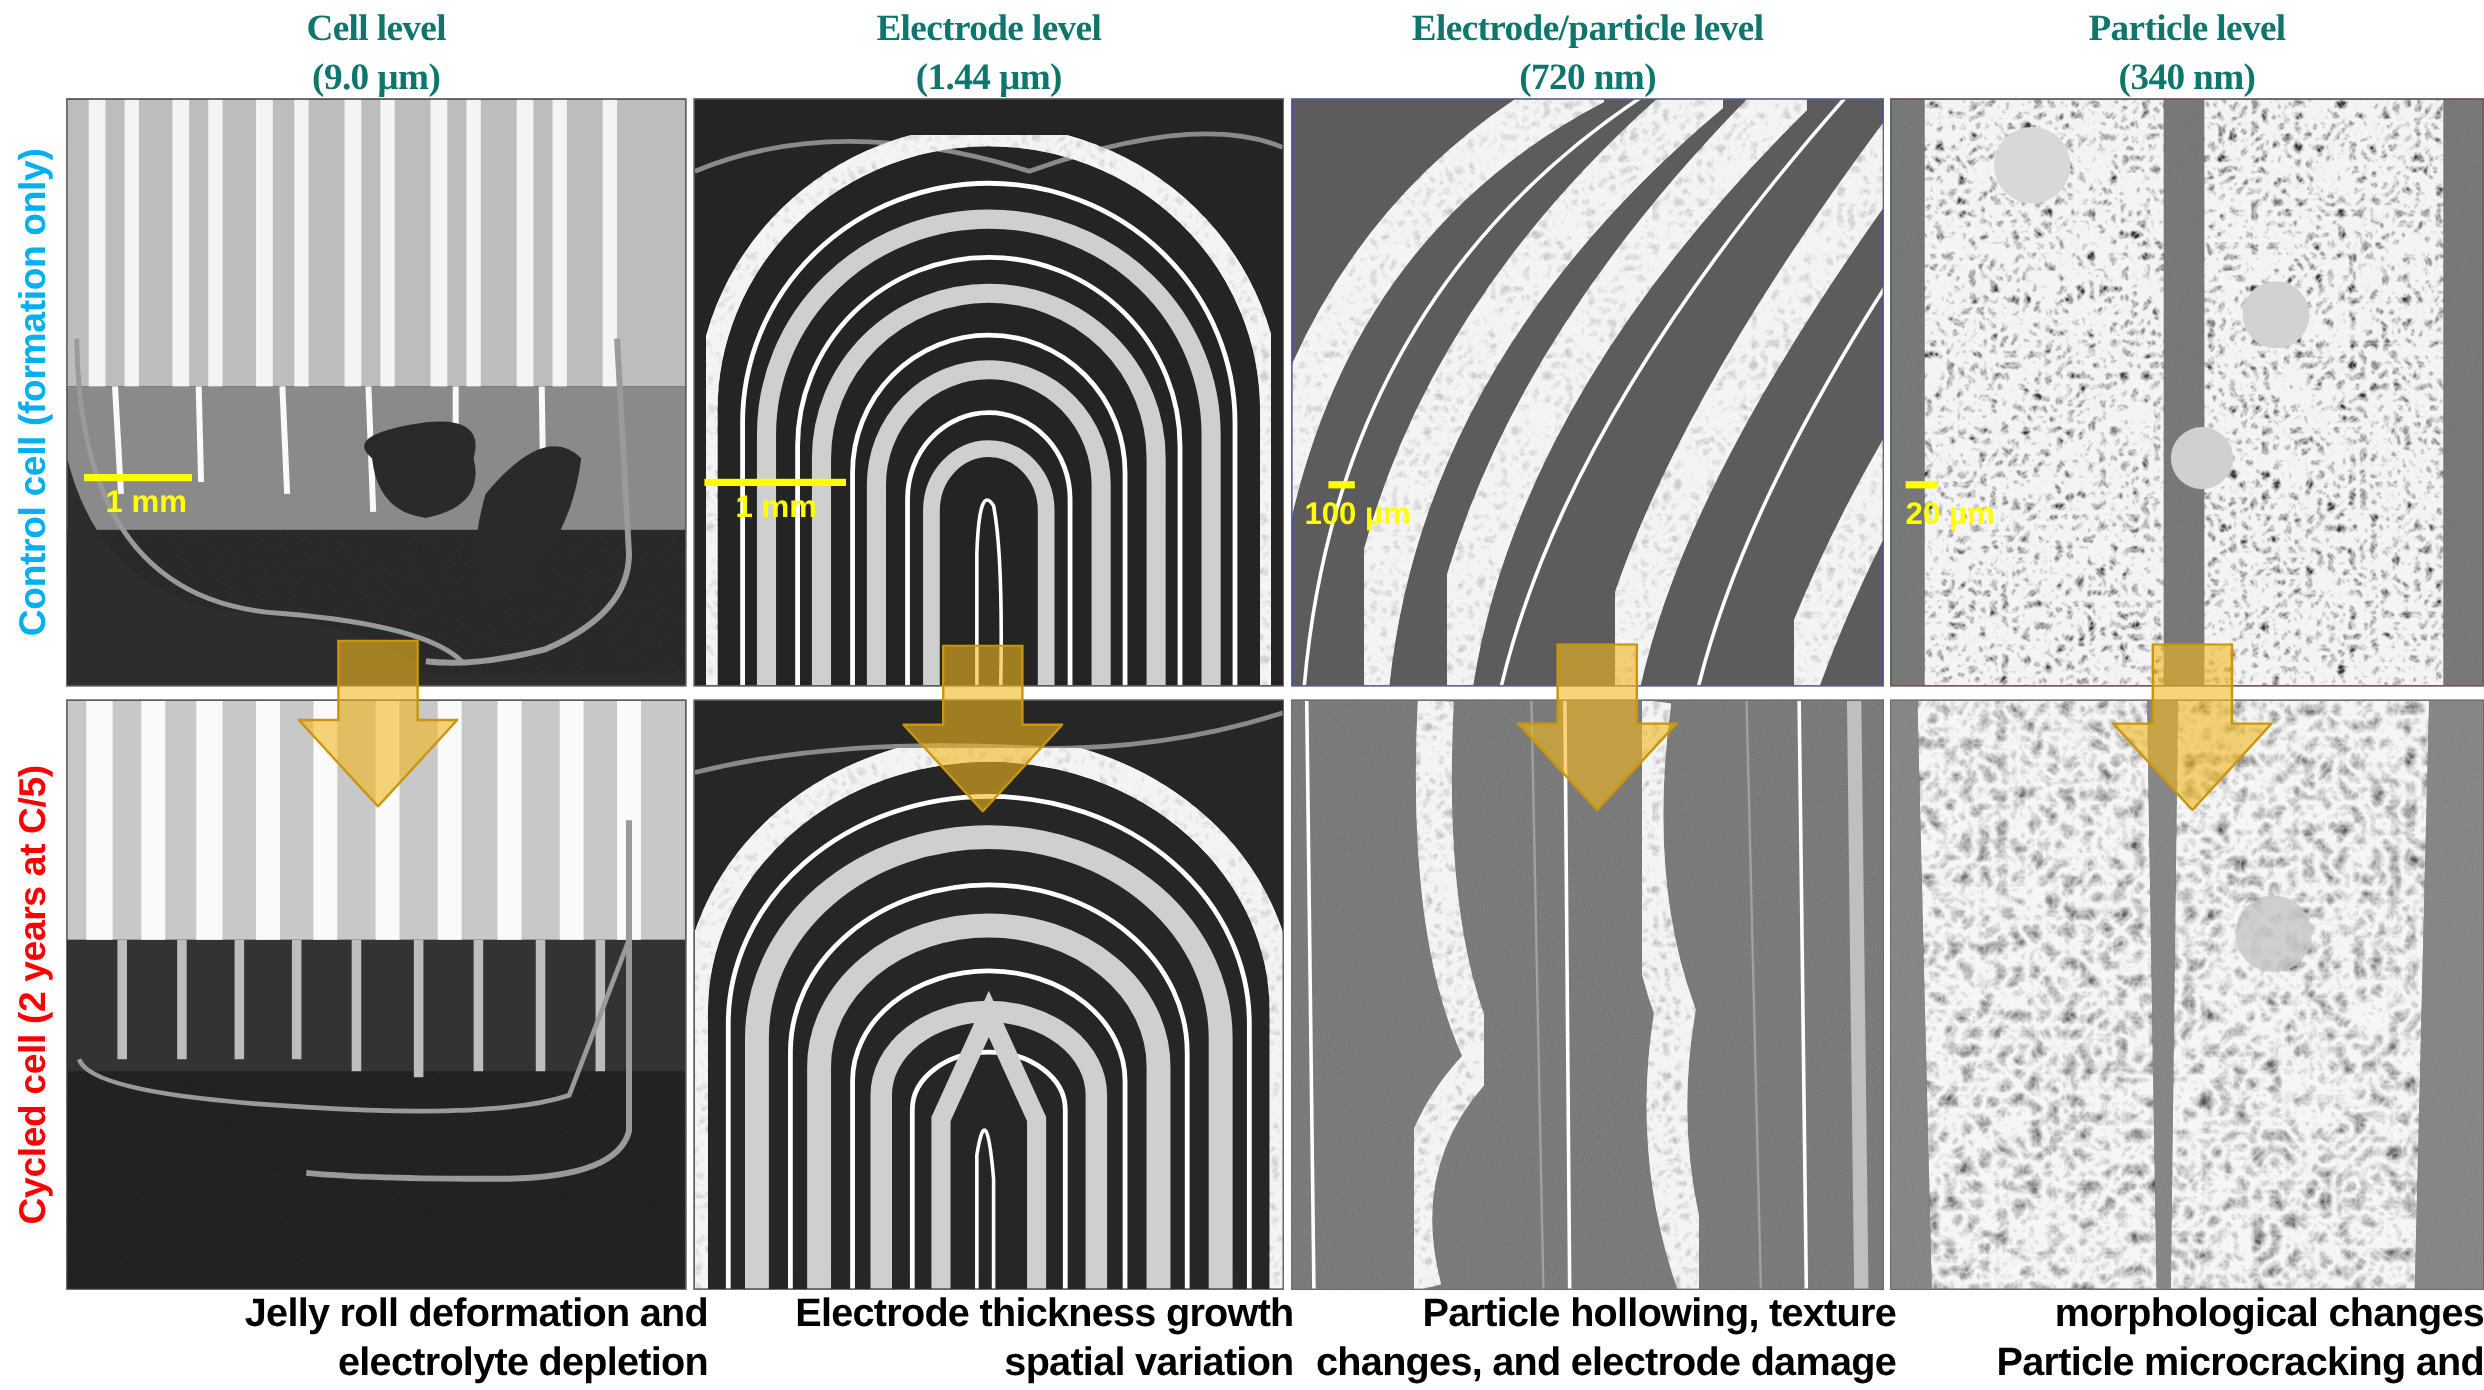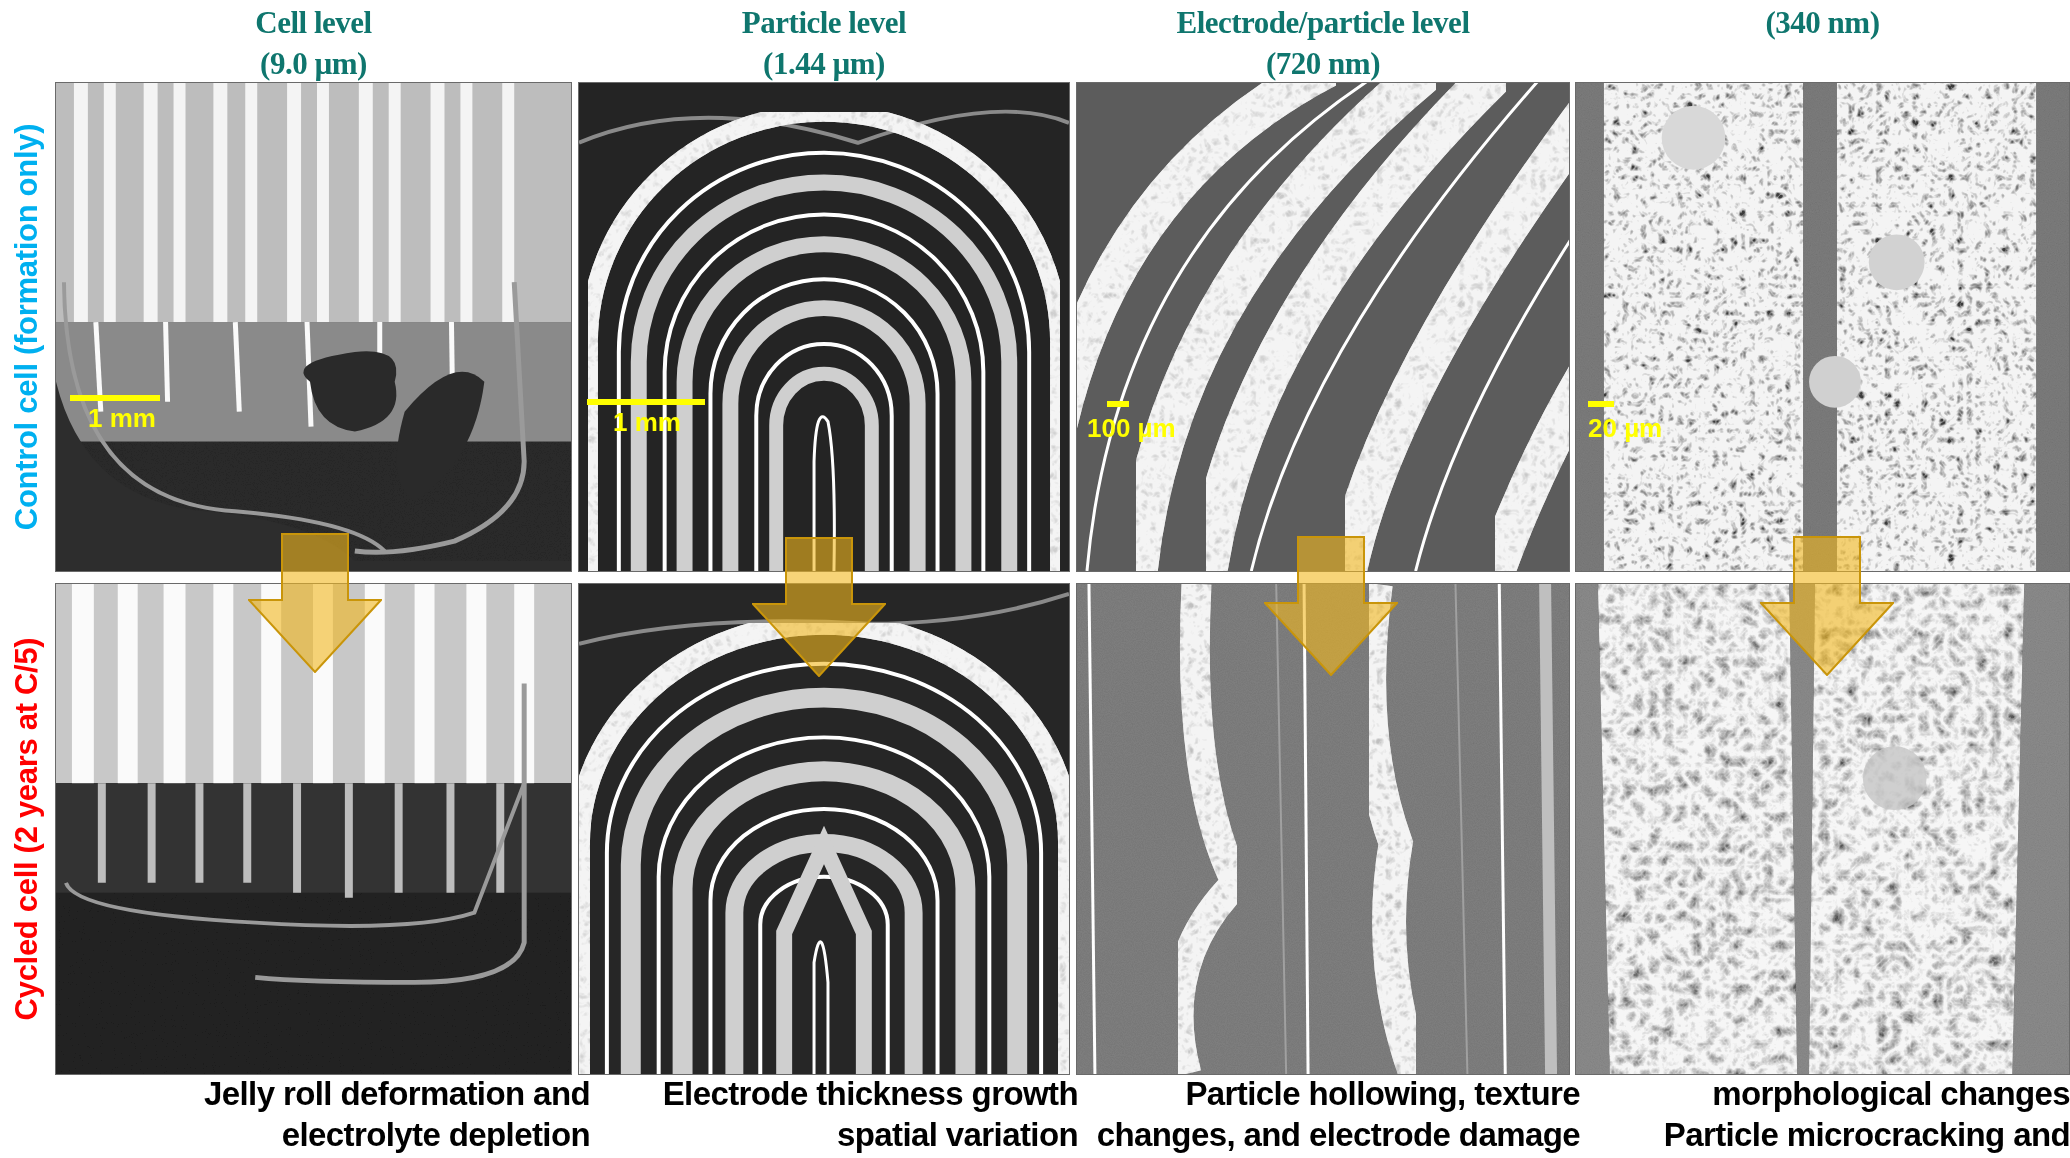--- a/index.html
+++ b/index.html
@@ -25,28 +25,29 @@
   .caption span { display:block; }
 </style>
 </head>
 <body>
 
 <div class="col-title" style="left:55px;width:517px;">
   <span>Cell level</span>
   <span>(9.0 µm)</span>
 </div>
 <div class="col-title" style="left:578px;width:492px;">
-  <span>Particle level</span>
+  <span>Electrode level</span>
   <span>(1.44 µm)</span>
 </div>
 <div class="col-title" style="left:1076px;width:494px;">
   <span>Electrode/particle level</span>
   <span>(720 nm)</span>
 </div>
 <div class="col-title" style="left:1575px;width:495px;">
+  <span>Particle level</span>
   <span>(340 nm)</span>
 </div>
 
 <div class="row-label" style="top:82px;height:490px;">
   <span style="color:#00b0f0;">Control cell (formation only)</span>
 </div>
 <div class="row-label" style="top:583px;height:492px;">
   <span style="color:#ff0000;">Cycled cell (2 years at C/5)</span>
 </div>
 

